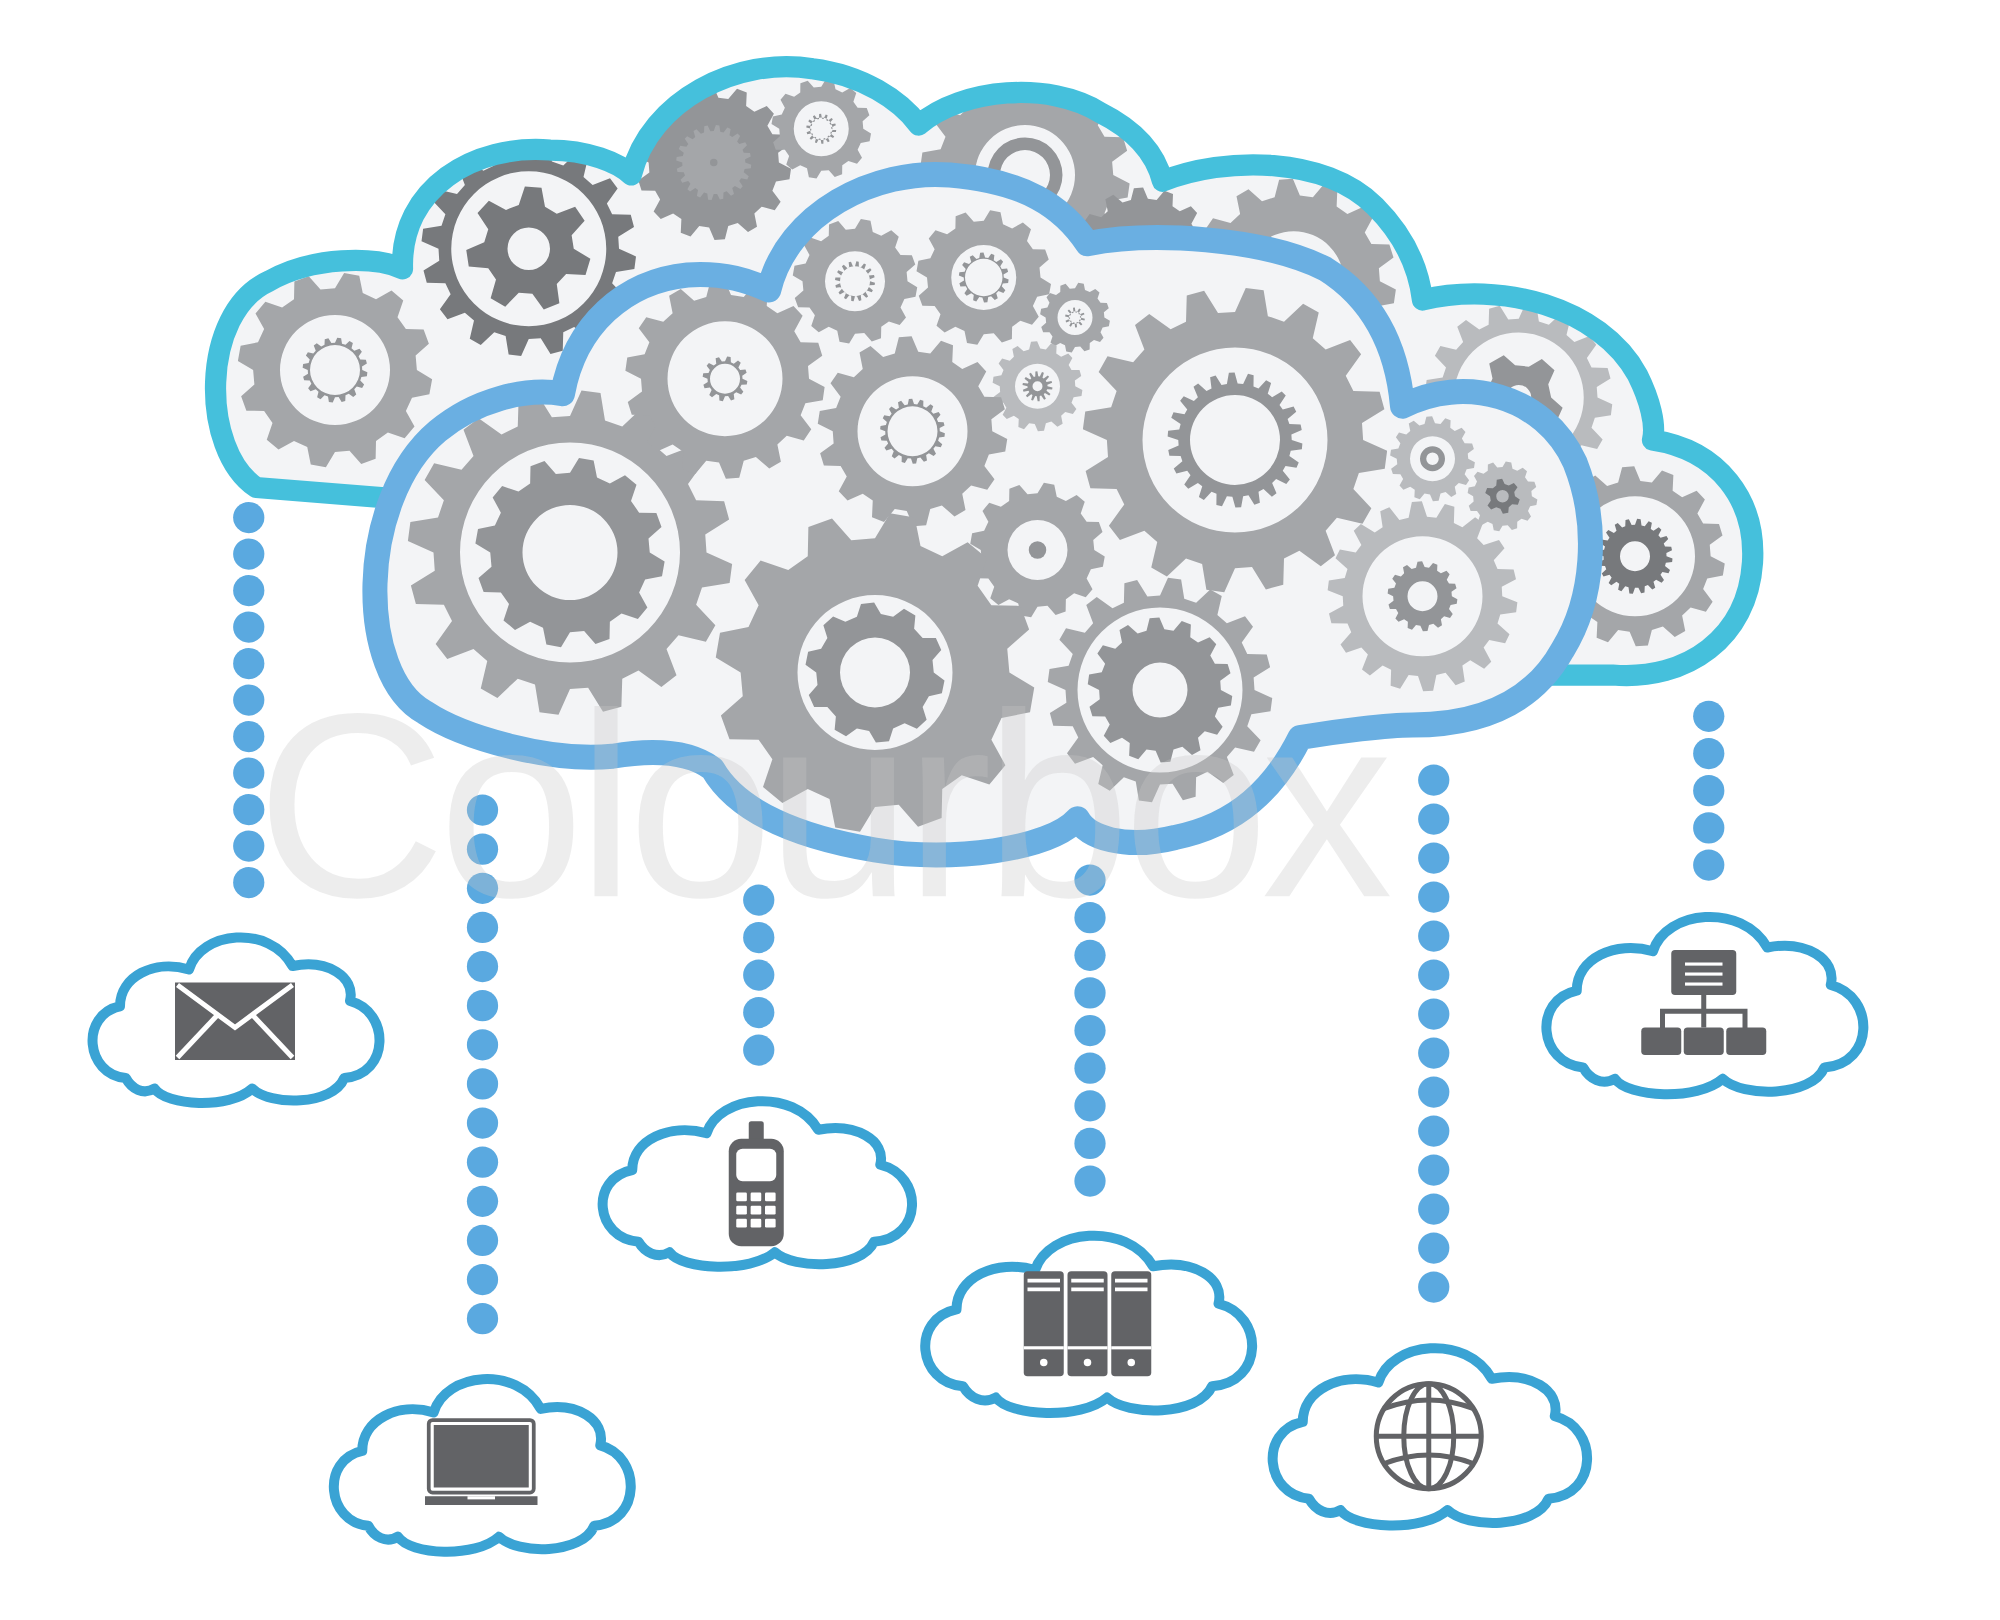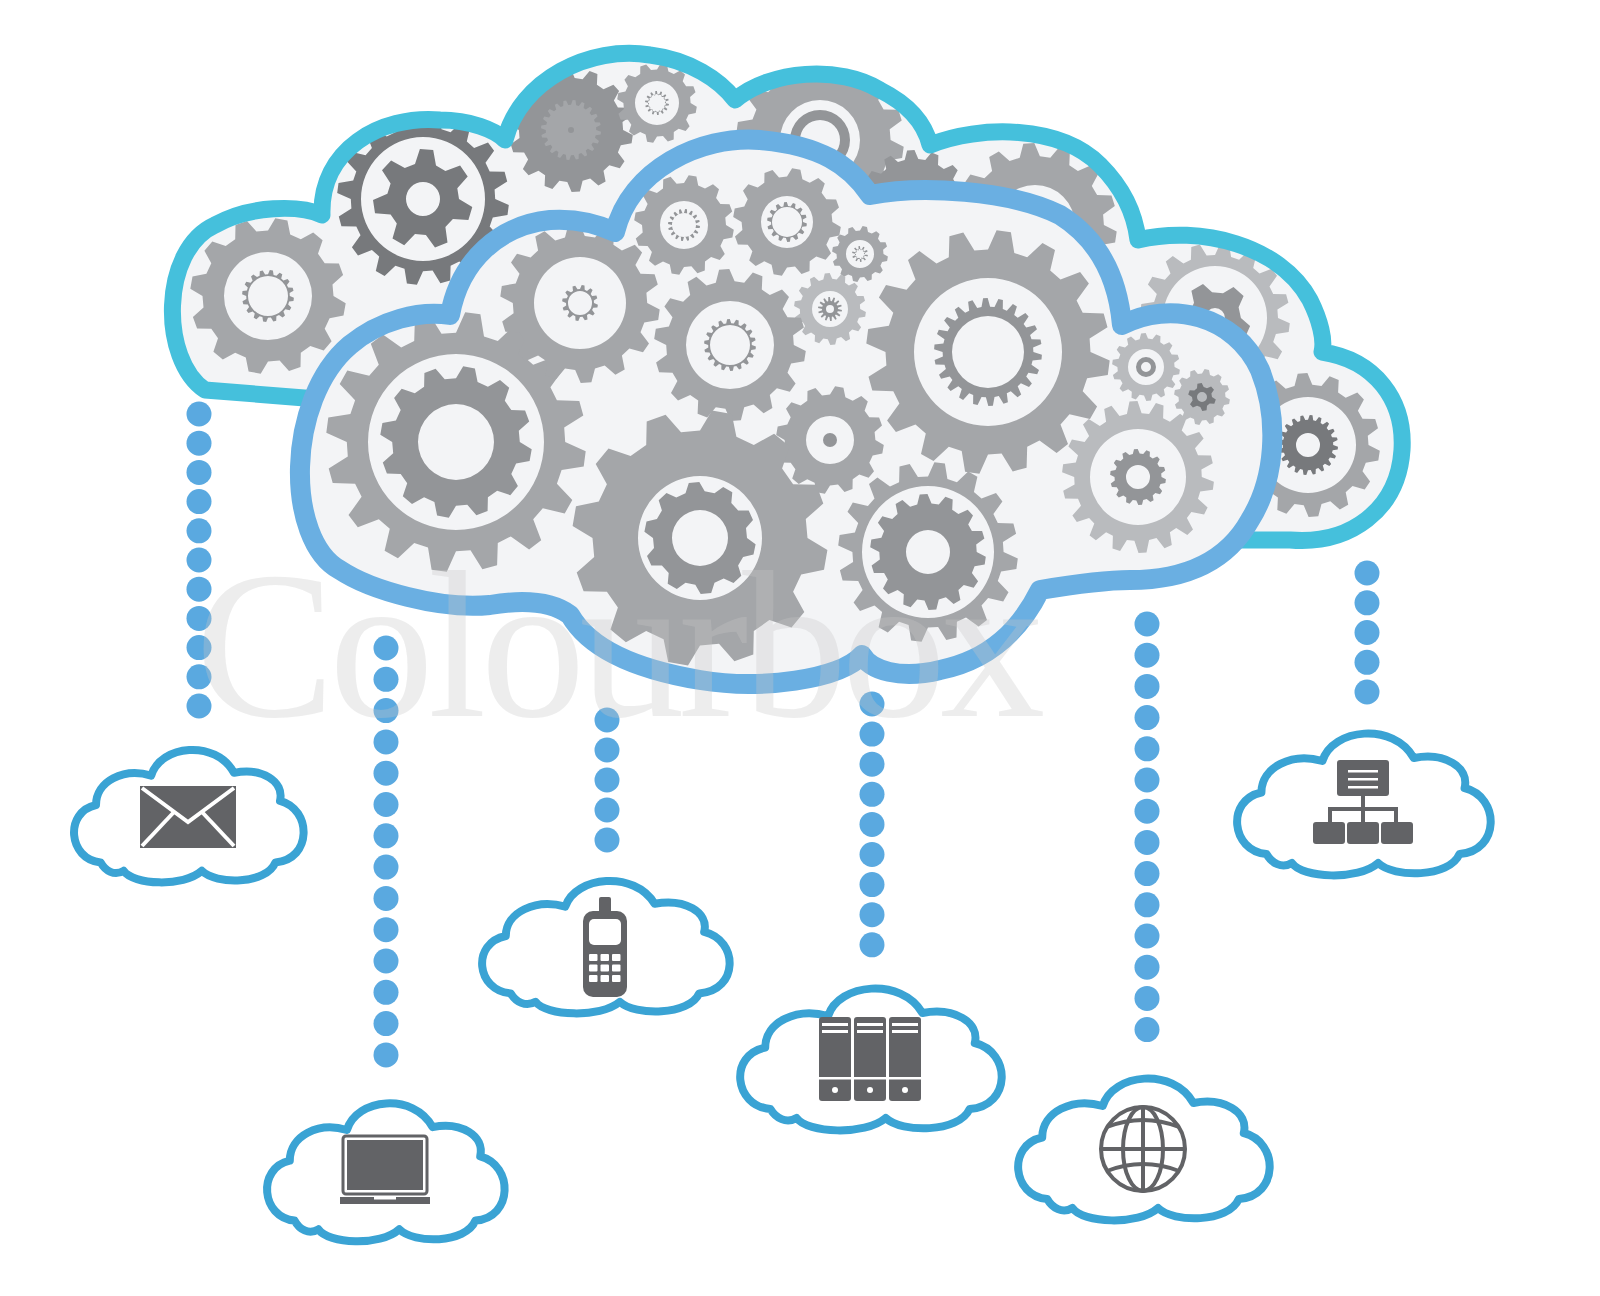--- a/index.html
+++ b/index.html
@@ -1,20 +1,20 @@
 <!DOCTYPE html>
 <html><head>
 <meta charset="utf-8">
 <style>
   html, body { margin: 0; padding: 0; background: #ffffff; }
   body { width: 1600px; height: 1296px; overflow: hidden; position: relative; }
   #stage { position: absolute; left: 0; top: 0; width: 1600px; height: 1296px; }
   .watermark {
-    position: absolute; left: 195px; top: 545px; width: 1200px; height: 200px;
-    font-family: Liberation Serif, serif; font-size: 210px; line-height: 200px;
+    position: absolute; left: 205px; top: 545px; width: 1200px; height: 200px;
+    font-family: Liberation Sans, sans-serif; font-size: 210px; line-height: 200px;
     color: rgba(200,200,200,0.32); letter-spacing: -6px; white-space: nowrap;
     pointer-events: none; z-index: 5;
   }
 </style>
 </head>
 <body>
 
 <div id="stage">
   <svg id="art" width="1600" height="1296" viewBox="0 0 1600 1296" xmlns="http://www.w3.org/2000/svg">
     <defs>

